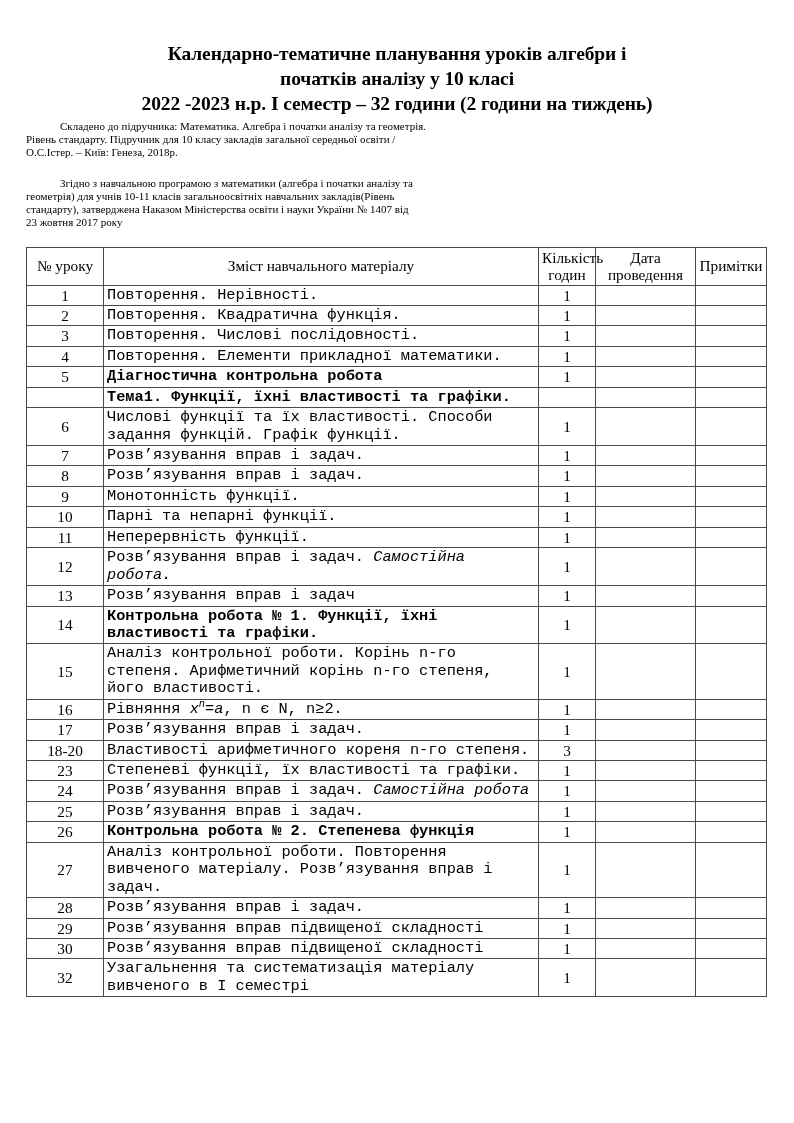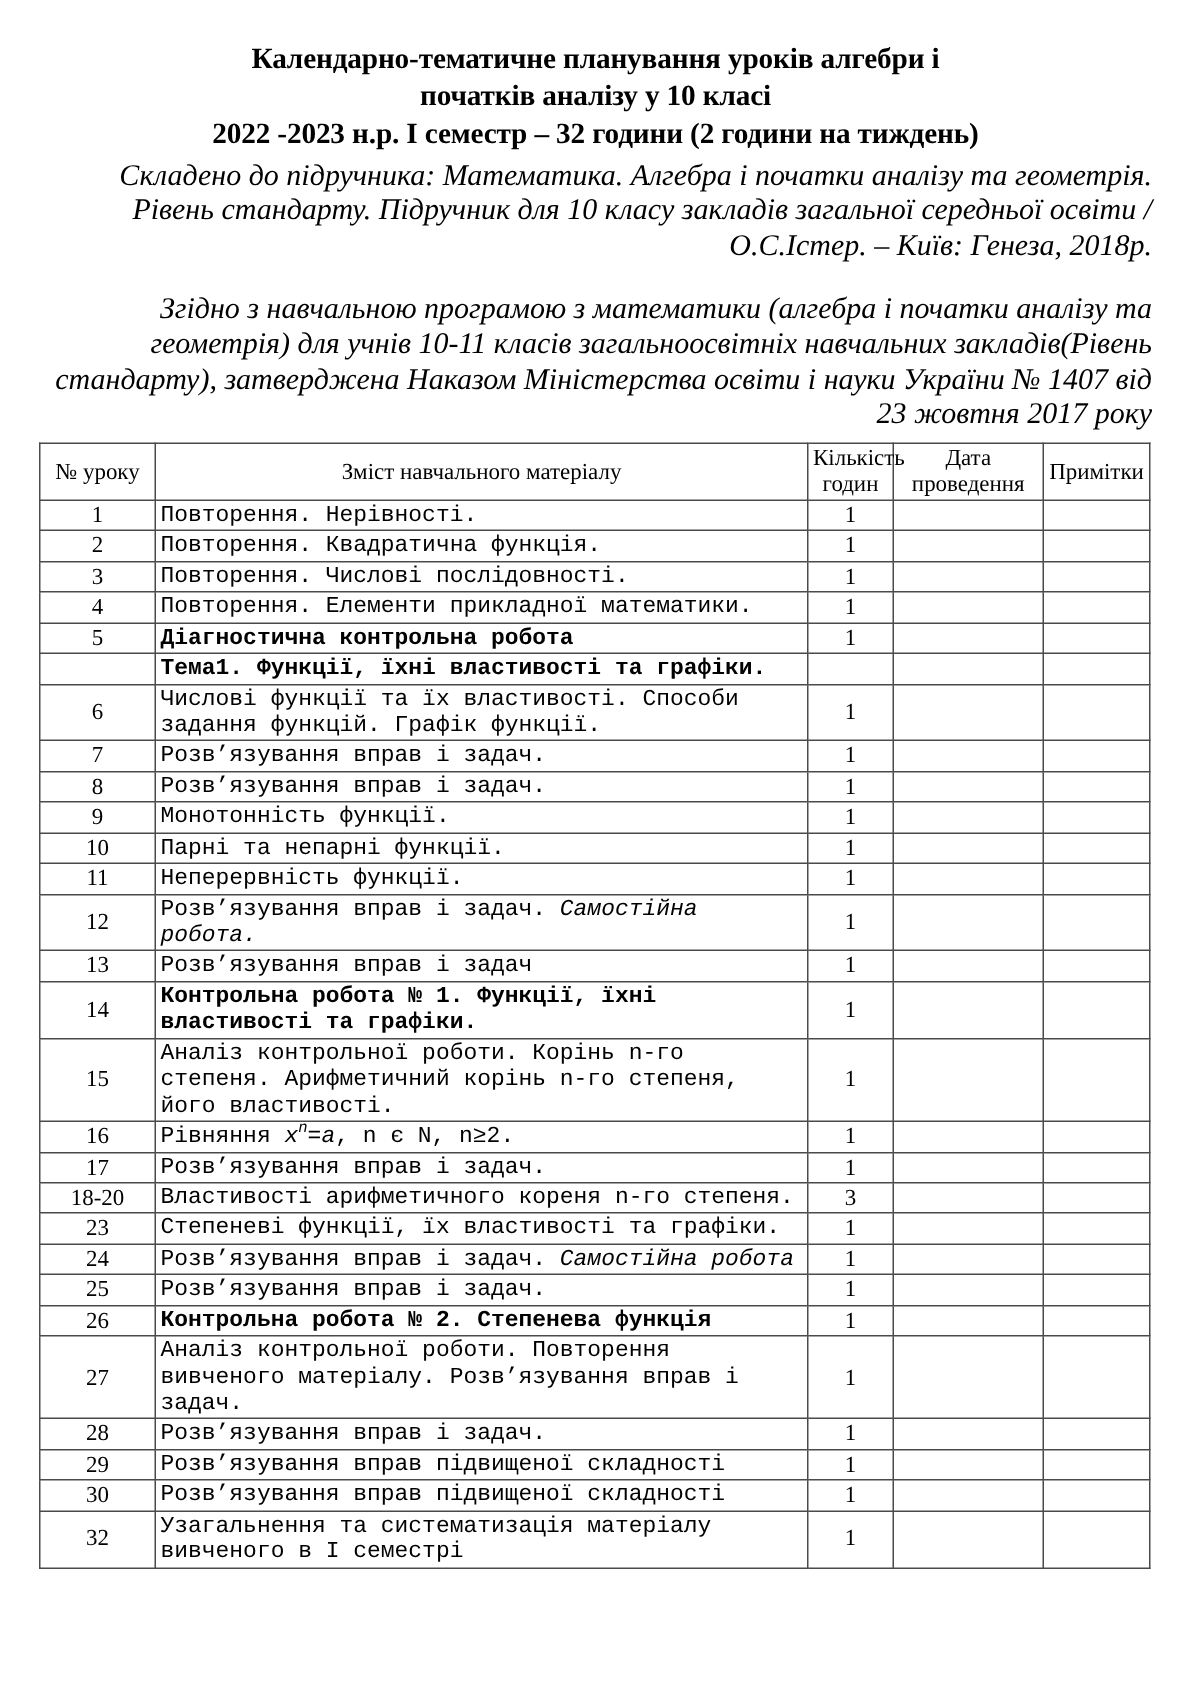--- a/index.html
+++ b/index.html
@@ -12,50 +12,49 @@
     height: 1123px;
     font-family: "Liberation Serif", "DejaVu Serif", serif;
     color: #000000;
     position: relative;
     overflow: hidden;
   }
   .page {
     box-sizing: border-box;
     width: 794px;
     height: 1123px;
-    padding: 28px 26px 0 26px;
+    padding: 42px 26px 0 26px;
   }
   .title-block {
     text-align: center;
     font-weight: bold;
     font-size: 19.5px;
     line-height: 1.28;
     letter-spacing: -0.1px;
   }
   .title-line { display: block; }
   .title-line-3 { font-size: 19.5px; }
 
   .intro {
     margin-top: 3px;
-    font-style: italic;
-    font-size: 20px;
+    font-size: 11px;
     line-height: 1.18;
-    text-align: right;
+    text-align: left;
   }
   .intro p {
     margin: 0;
     text-indent: 34px;
   }
   .intro p.no-indent { text-indent: 0; }
   .intro-block-2 { margin-top: 18px; }
 
   table.ktp {
     border-collapse: collapse;
     width: 740px;
-    margin-top: 6px;
+    margin-top: 18px;
     table-layout: fixed;
   }
   table.ktp td, table.ktp th {
     border: 1px solid #4a4a4a;
     padding: 1px 3px;
     font-size: 15.3px;
     line-height: 1.14;
     vertical-align: middle;
     font-weight: normal;
   }

